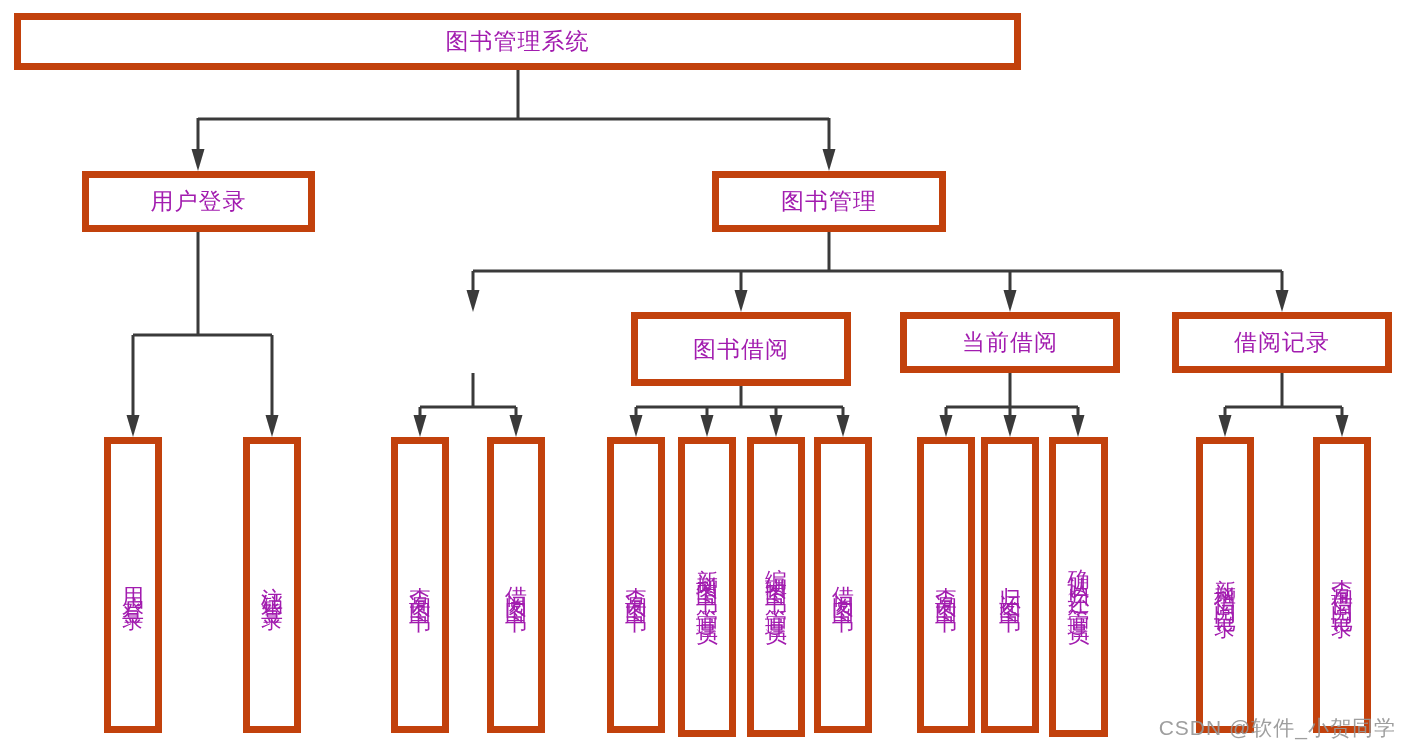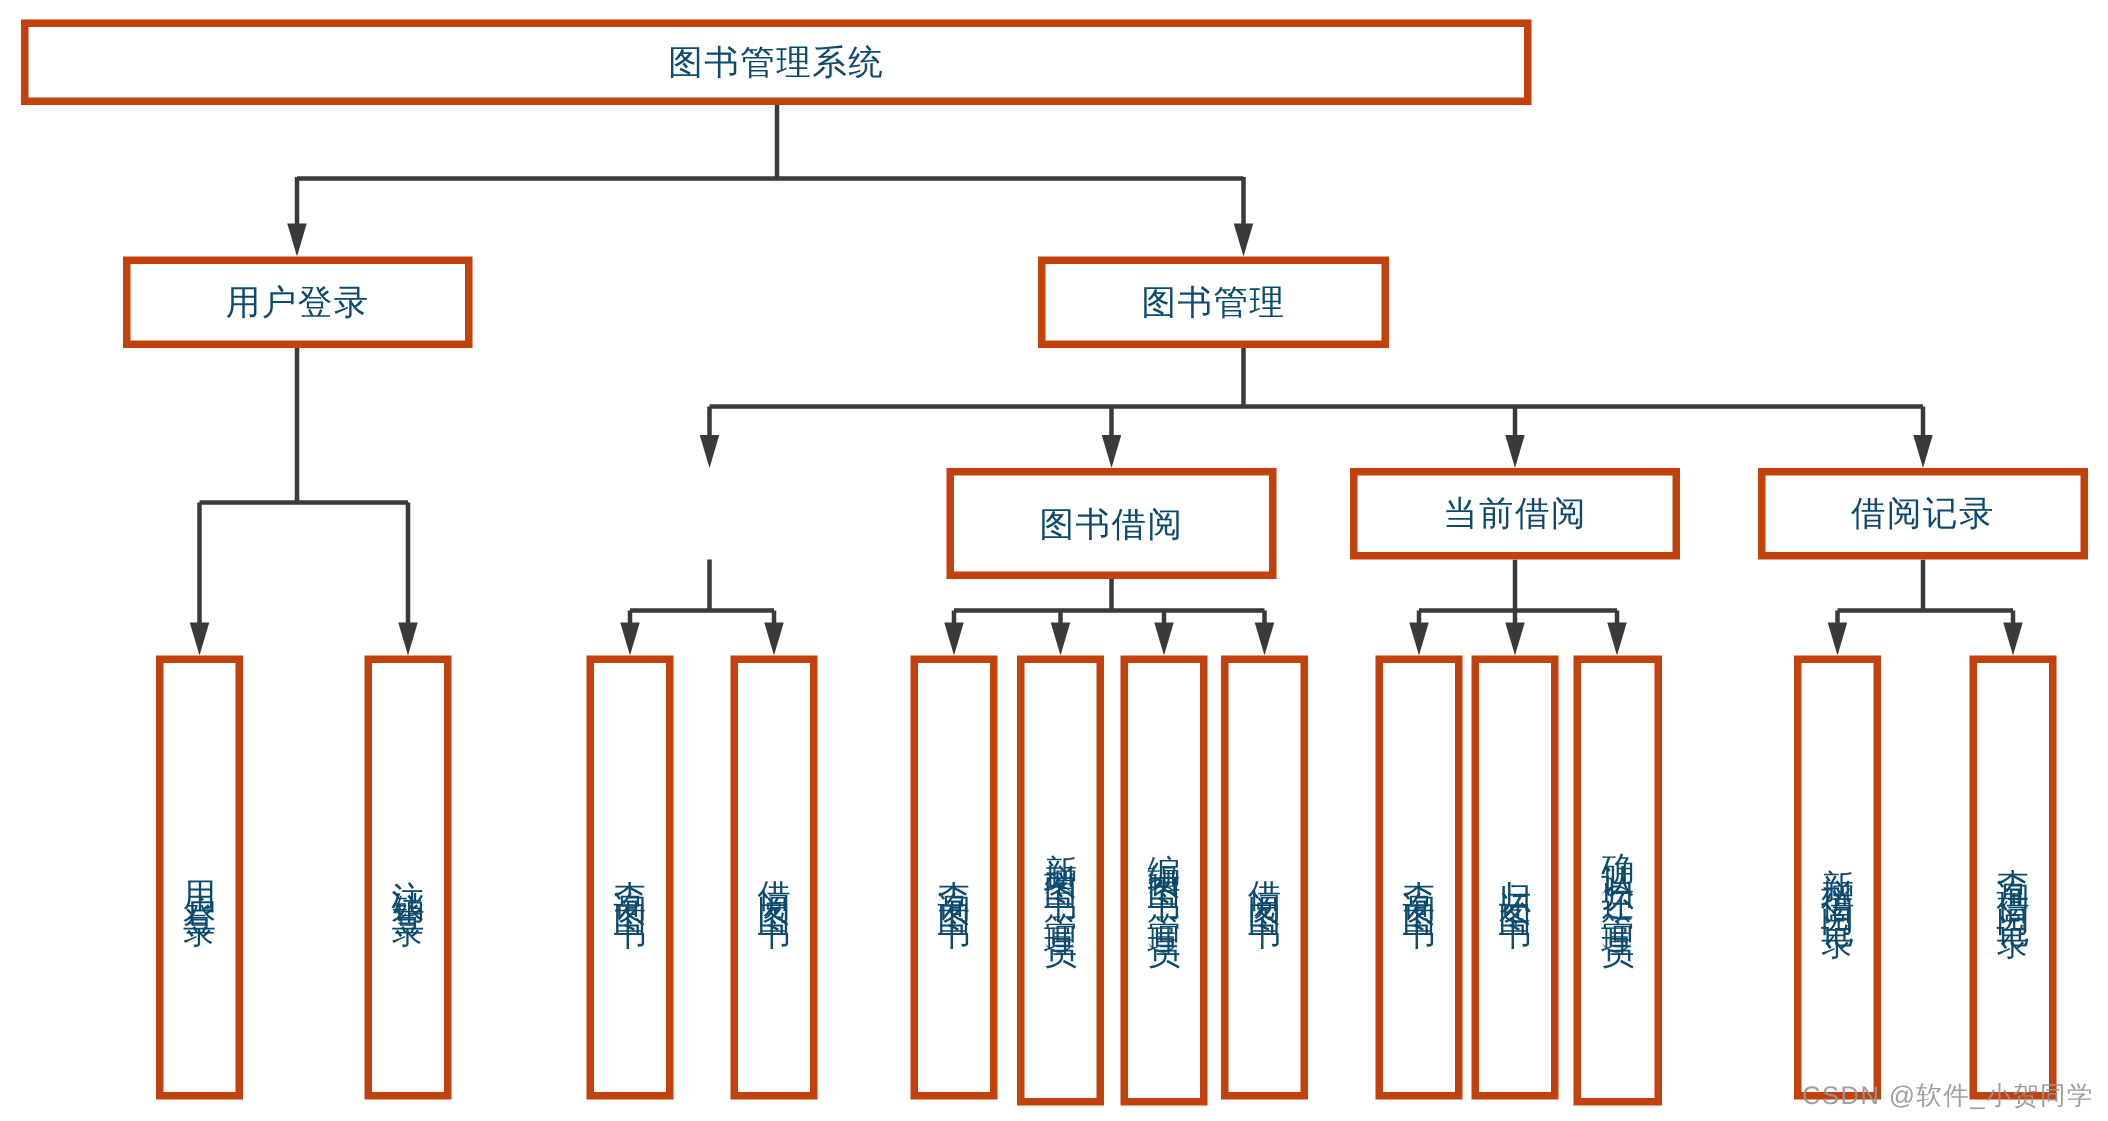--- a/index.html
+++ b/index.html
@@ -22,42 +22,42 @@
     stroke: #3a3a3a;
     stroke-width: 3;
     fill: none;
   }
   .connectors polygon {
     fill: #3a3a3a;
     stroke: none;
   }
   .node {
     position: absolute;
-    border: 5px solid #c2410c;
+    border: 7px solid #c2410c;
     background: #ffffff;
     display: flex;
     align-items: center;
     justify-content: center;
-    color: #0c4a6e;
+    color: #a21caf;
     font-size: 23px;
     letter-spacing: 1px;
     white-space: nowrap;
   }
   .vnode {
     font-size: 22px;
     letter-spacing: 8px;
     writing-mode: vertical-rl;
     text-orientation: mixed;
     white-space: normal;
   }
   .watermark {
     position: absolute;
     right: 9px;
     bottom: 5px;
-    font-size: 17px;
+    font-size: 21px;
     letter-spacing: 1px;
     color: rgba(150, 150, 150, 0.92);
     z-index: 5;
     margin-left: 16px;
   }
 </style>
 </head>
 <body>
 
 <div class="canvas">
@@ -101,21 +101,21 @@
     <g>
       <path d="M1282 373 V407 M1225 407 H1342 M1225 407 V417 M1342 407 V417"></path>
       <polygon points="1218.5,415 1231.5,415 1225,437"></polygon>
       <polygon points="1335.5,415 1348.5,415 1342,437"></polygon>
     </g>
   </svg>
 
   <div class="node" style="left:14px; top:13px; width:1007px; height:57px;">图书管理系统</div>
 
   <div class="node" style="left:82px; top:171px; width:233px; height:61px;">用户登录</div>
-  <div class="node" style="left:692px; top:171px; width:234px; height:61px;">图书管理</div>
+  <div class="node" style="left:712px; top:171px; width:234px; height:61px;">图书管理</div>
 
   <div class="node" style="left:631px; top:312px; width:220px; height:74px;">图书借阅</div>
   <div class="node" style="left:900px; top:312px; width:220px; height:61px;font-family:Liberation Mono, monospace;">当前借阅</div>
   <div class="node" style="left:1172px; top:312px; width:220px; height:61px;">借阅记录</div>
 
   <div class="node vnode" style="left:104px; top:437px; width:58px; height:296px;">用户登录</div>
   <div class="node vnode" style="left:243px; top:437px; width:58px; height:296px;">注销登录</div>
 
   <div class="node vnode" style="left:391px; top:437px; width:58px; height:296px;">查询图书</div>
   <div class="node vnode" style="left:487px; top:437px; width:58px; height:296px;">借阅图书</div>

